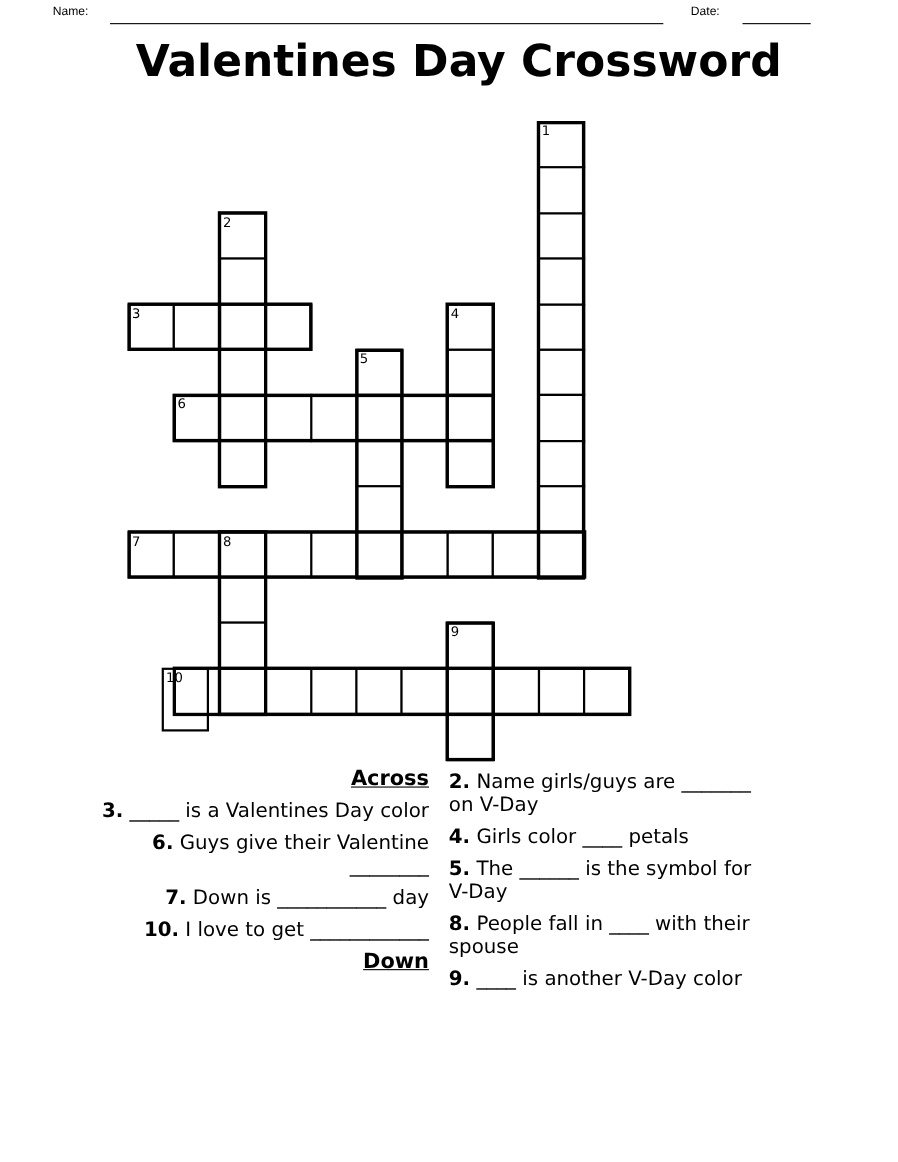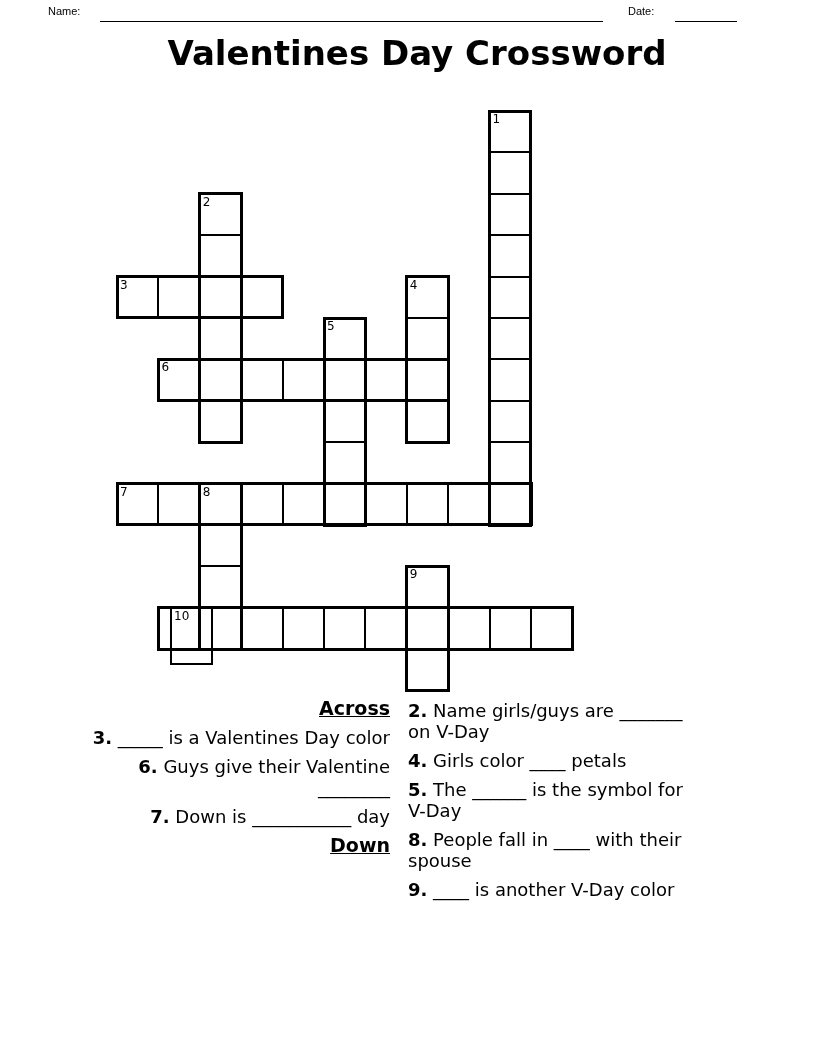--- a/index.html
+++ b/index.html
@@ -24,21 +24,21 @@
     position: absolute;
     top: 5px; height: 16px;
     border-bottom: 1.6px solid #000;
   }
   #name-line { left: 100px; width: 503px; }
   #date-line { left: 675px; width: 62px; }
   #page-title {
     position: absolute;
     left: 18px; right: 0; top: 33px;
     text-align: center;
-    font-size: 34px;
+    font-size: 40px;
     font-weight: bold;
     letter-spacing: 0px;
     white-space: nowrap;
   }
   #grid { position: absolute; left: 0; top: 0; }
   .cell {
     position: absolute;
     box-sizing: border-box;
     border: 2px solid #000;
     background: #fff;
@@ -143,21 +143,21 @@
     <div class="cell" style="left: 405.8px; top: 482.6px; height: 43.4px; width: 43.4px;"></div>
     <div class="cell" style="left: 447.2px; top: 482.6px; height: 43.4px; width: 43.4px;"></div>
     <div class="cell" style="left: 198.8px; top: 524px; height: 43.4px; width: 43.4px;"></div>
     <div class="cell" style="left: 198.8px; top: 565.4px; height: 43.4px; width: 43.4px;"></div>
     <div class="cell" style="left: 198.8px; top: 606.8px; height: 43.4px; width: 43.4px;"></div>
     <div class="cell" style="left: 405.8px; top: 565.4px; height: 43.4px; width: 43.4px;">
       <span class="cell-num">9</span>
     </div>
     <div class="cell" style="left: 405.8px; top: 606.8px; height: 43.4px; width: 43.4px;"></div>
     <div class="cell" style="left: 405.8px; top: 648.2px; height: 43.4px; width: 43.4px;"></div>
-    <div class="cell" style="left: 170px; top: 606.8px; height: 58px; width: 43.4px; padding-left: 20px;">
+    <div class="cell" style="left: 147px; top: 606.8px; height: 58px; width: 43.4px; padding-left: 20px;">
       <span class="cell-num">10</span>
     </div>
     <div class="cell" style="left: 240.2px; top: 606.8px; height: 43.4px; width: 43.4px;"></div>
     <div class="cell" style="left: 281.6px; top: 606.8px; height: 43.4px; width: 43.4px;"></div>
     <div class="cell" style="left: 323px; top: 606.8px; height: 43.4px; width: 43.4px;"></div>
     <div class="cell" style="left: 364.4px; top: 606.8px; height: 43.4px; width: 43.4px;"></div>
     <div class="cell" style="left: 447.2px; top: 606.8px; height: 43.4px; width: 43.4px;"></div>
     <div class="cell" style="left: 488.6px; top: 606.8px; height: 43.4px; width: 43.4px;"></div>
     <div class="cell" style="left: 530px; top: 606.8px; height: 43.4px; width: 43.4px;"></div>
     <div class="word-outline" style="left: 488.1px; top: 109.5px; width: 44.4px; height: 417px;"></div>
@@ -171,20 +171,21 @@
     <div class="word-outline" style="left: 405.3px; top: 564.9px; width: 44.4px; height: 127.2px;"></div>
     <div class="word-outline" style="left: 156.9px; top: 606.3px; width: 417px; height: 44.4px;"></div>
   </div>
 
 <div class="clues-col" id="clues-left">
     <div class="clue-heading">Across</div>
     <div class="clue"><span class="num">3.</span><span class="txt"> _____ is a Valentines Day color</span></div>
     <div class="clue"><span class="num">6.</span><span class="txt"> Guys give their Valentine
 ________</span></div>
     <div class="clue"><span class="num">7.</span><span class="txt"> Down is ___________ day</span></div>
+    <div class="clue"><span class="num">10.</span><span class="txt"> I love to get ____________</span></div>
     <div class="clue-heading">Down</div>
   </div>
 <div class="clues-col" id="clues-right">
     <div class="clue"><span class="num">2.</span><span class="txt"> Name girls/guys are _______
 on V-Day</span></div>
     <div class="clue"><span class="num">4.</span><span class="txt"> Girls color ____ petals</span></div>
     <div class="clue"><span class="num">5.</span><span class="txt"> The ______ is the symbol for
 V-Day</span></div>
     <div class="clue"><span class="num">8.</span><span class="txt"> People fall in ____ with their
 spouse</span></div>

